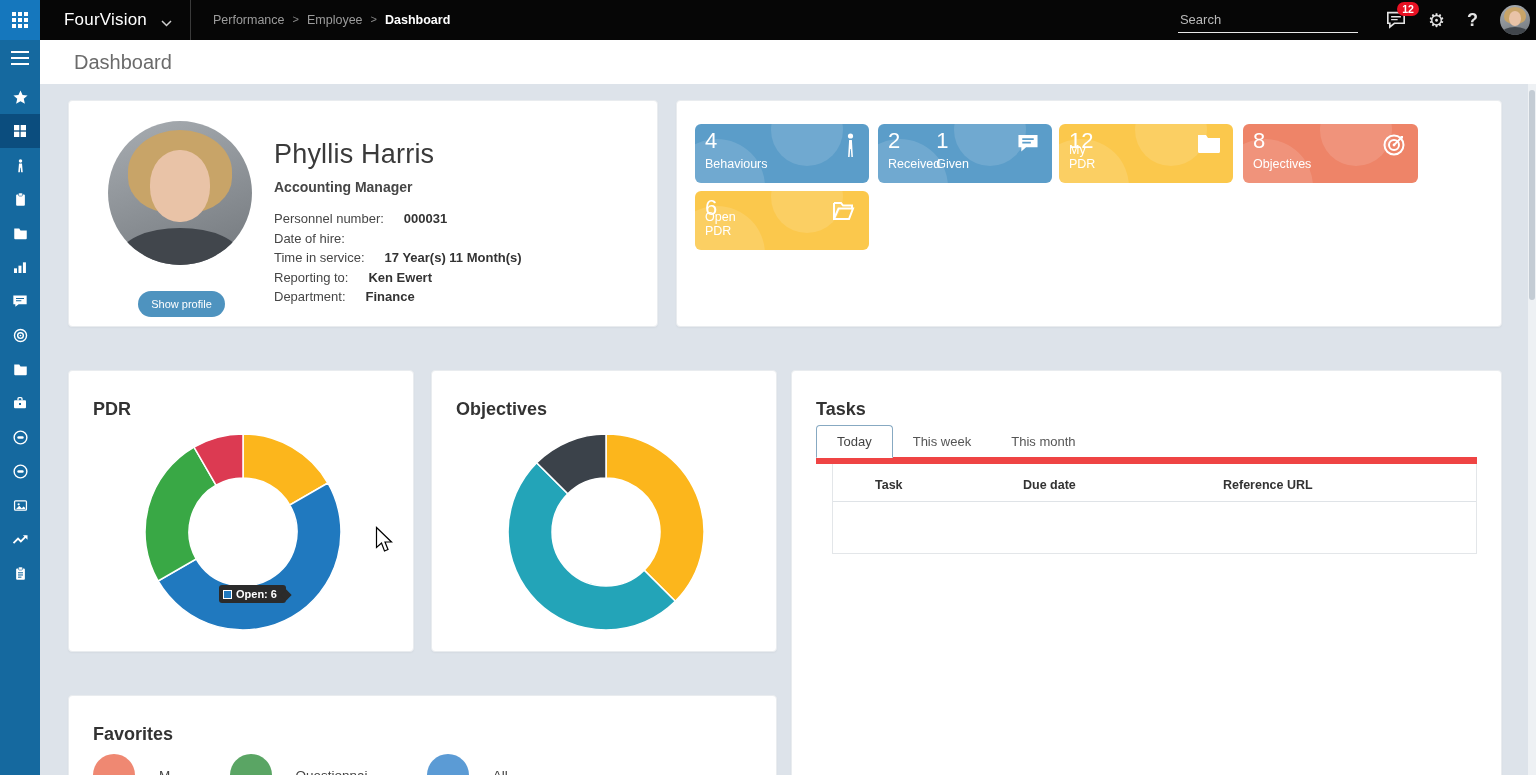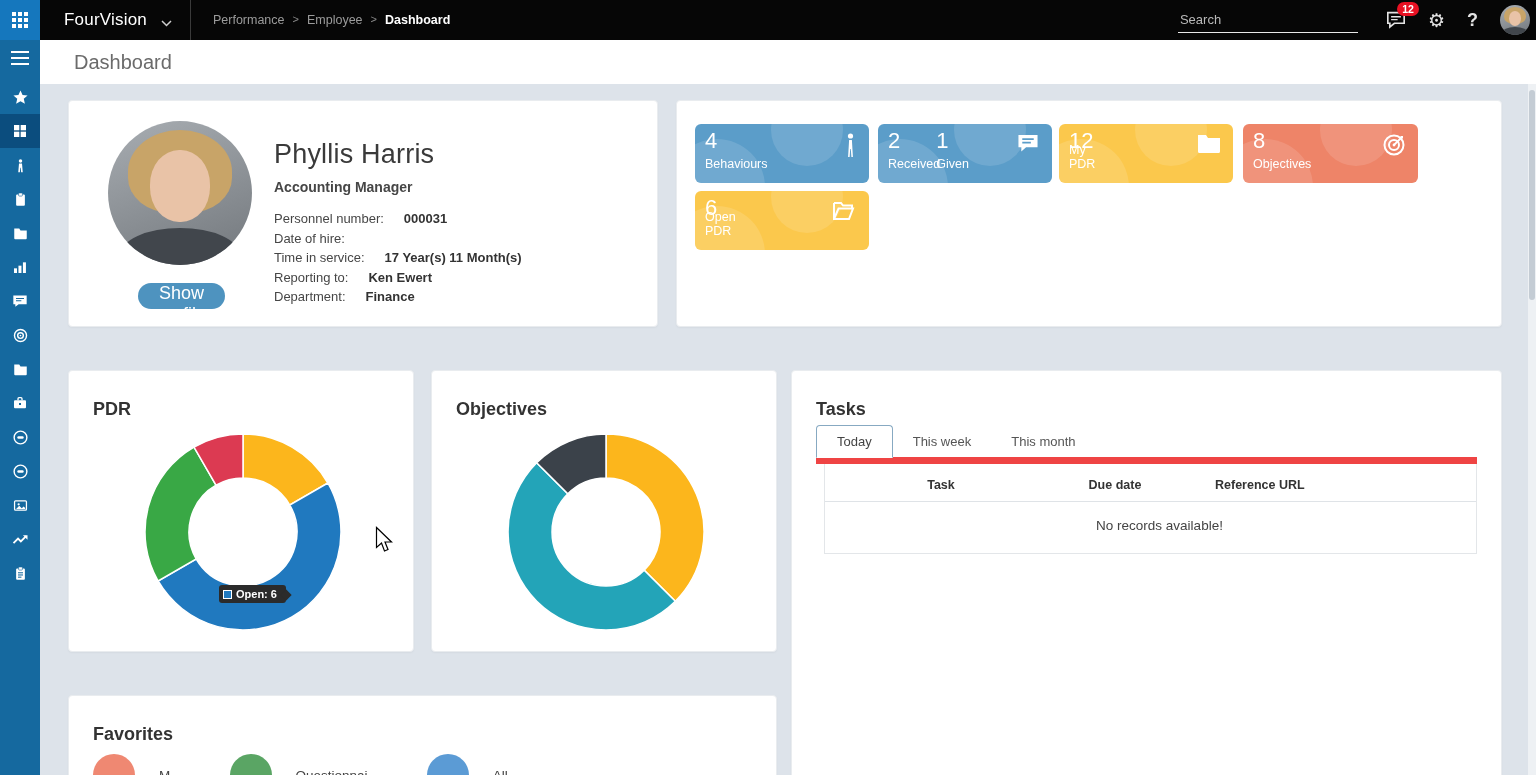--- a/index.html
+++ b/index.html
@@ -52,22 +52,22 @@
   .panel-profile { left:68px; top:100px; width:590px; height:227px; }
   .panel-stats   { left:676px; top:100px; width:826px; height:227px; }
   .panel-pdr     { left:68px;  top:370px; width:346px; height:282px; }
   .panel-obj     { left:431px; top:370px; width:346px; height:282px; }
   .panel-tasks   { left:791px; top:370px; width:711px; height:430px; }
   .panel-fav     { left:68px;  top:695px; width:709px; height:110px; }
   .panel-title { font-size:18px; font-weight:bold; color:#333; position:absolute; left:24px; top:28px; }
   
   .profile-photo { position:absolute; left:39px; top:20px; width:144px; height:144px; }
   .show-profile-btn {
-    position:absolute; left:69px; top:182px; width:87px; height:26px;
-    background:#4e93bf; color:#fff; font-size:18px; border:none; border-radius:13px; cursor:pointer;
+    position:absolute; left:69px; top:190px; width:87px; height:26px;
+    background:#4e93bf; color:#fff; font-size:11px; border:none; border-radius:13px; cursor:pointer;
     font-family:"Liberation Sans","DejaVu Sans",sans-serif;
   }
   .profile-text { position:absolute; left:205px; top:38px; width:360px; }
   .profile-name { font-size:27px; color:#3a3a3a; font-weight:400; letter-spacing:.2px; }
   .profile-job { font-size:14px; color:#464646; font-weight:bold; margin-top:9px; }
   .profile-fields { margin-top:14px; font-size:13px; color:#464646; }
   .pf-row { line-height:19.5px; }
   .pf-row .lbl { margin-right:20px; }
   .pf-row b { color:#333; }
   
@@ -97,21 +97,21 @@
   .chart-tooltip::after { content:""; position:absolute; right:-4px; top:6px; width:8px; height:8px; background:#2b2b2b; transform:rotate(45deg); }
   .tt-swatch { width:9px; height:9px; border:1.5px solid #fff; margin-right:4px; flex:0 0 auto; }
   .cursor-arrow { position:absolute; left:306px; top:155px; z-index:6; pointer-events:none; }
   
   .tabstrip { position:absolute; left:24px; top:60px; right:24px; display:flex; align-items:flex-end; border-bottom:7px solid #ef4444; height:33px; }
   .tab { font-size:13px; color:#555; padding:8px 20px; cursor:pointer; }
   .tab.active {
     border:1px solid #87a9c2; border-bottom:1px solid #fff; margin-bottom:-1px;
     border-radius:4px 4px 0 0; background:#fff; color:#444;
   }
-  .tasks-box { position:absolute; left:32px; top:93px; right:24px; height:90px; border:1px solid #e3e6e9; border-top:none;text-align:center; }
+  .tasks-box { position:absolute; left:40px; top:93px; right:24px; height:90px; border:1px solid #e3e6e9; border-top:none; }
   .tasks-head { display:flex; font-size:12.5px; font-weight:bold; color:#333; padding:14px 0 9px 42px; border-bottom:1px solid #dfe3e7; }
   .th-task { width:148px; }
   .th-due { width:200px; }
   .tasks-empty { font-size:13.5px; color:#444; padding:16px 0 0 18px; }
   
   .fav-items { position:absolute; left:24px; top:58px; display:flex; }
   .fav-item { display:flex; align-items:center; margin-right:48px; cursor:pointer; }
   .fav-circle { width:42px; height:42px; border-radius:50%; margin-right:24px; flex:0 0 auto; }
   .fav-label { font-size:13.5px; color:#444; }
   
@@ -432,21 +432,20 @@
       <div class="tab active">Today</div>
       <div class="tab">This week</div>
       <div class="tab">This month</div>
     </div>
     <div class="tasks-box">
       <div class="tasks-head">
         <span class="th-task">Task</span>
         <span class="th-due">Due date</span>
         <span class="th-url">Reference URL</span>
       </div>
-      <div class="tasks-empty">No records available!</div>
     </div>
   </div>
 
   <div class="panel panel-fav">
     <div class="panel-title">Favorites</div>
     <div class="fav-items">
       <div class="fav-item">
         <span class="fav-circle" style="background: rgb(239, 136, 114);"></span>
         <span class="fav-label">M...</span>
       </div>

